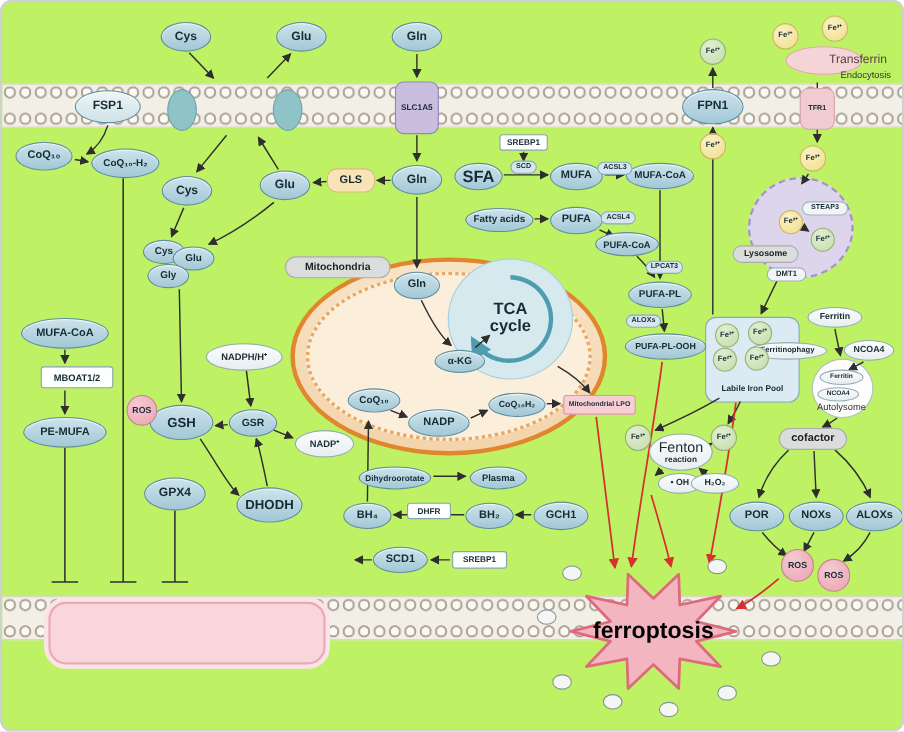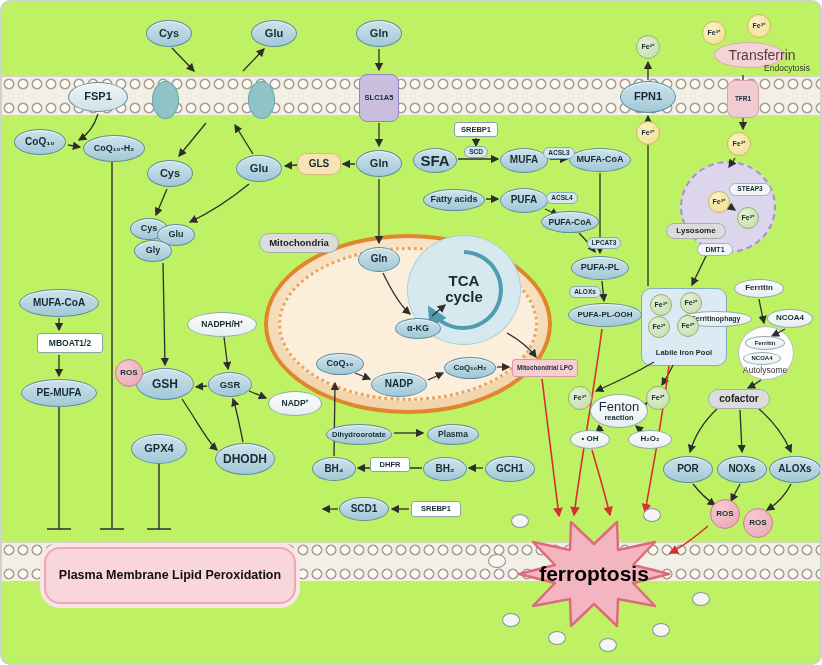--- a/index.html
+++ b/index.html
@@ -142,21 +142,21 @@
       <path d="M706,524 C692,536 680,545 668,551"></path>
     </g>
   </svg>
 
   <div class="n e" style="left:144px;top:18px;width:46px;height:27px">Cys</div>
   <div class="n e" style="left:249px;top:18px;width:46px;height:27px">Glu</div>
   <div class="n e" style="left:354px;top:18px;width:46px;height:27px">Gln</div>
   <div class="n fe fe2" style="left:634px;top:33px;width:24px;height:24px">Fe²⁺</div>
   <div class="n fe fe3" style="left:700px;top:19px;width:24px;height:24px">Fe³⁺</div>
   <div class="n fe fe3" style="left:745px;top:12px;width:24px;height:24px">Fe³⁺</div>
-  <div class="n txt" style="left:720px;top:46px;width:80px;height:14px;font-size:14px;color:#5a3a42">Transferrin</div>
+  <div class="n txt" style="left:738px;top:46px;width:80px;height:14px;font-size:11px;color:#5a3a42">Transferrin</div>
   <div class="n txt" style="left:748px;top:60px;width:74px;height:13px;font-size:8.5px">Endocytosis</div>
 
   <div class="n e" style="left:66px;top:80px;width:60px;height:30px;background:linear-gradient(180deg,#eef5f6,#cfe2e8)">FSP1</div>
   <div class="bg" style="left:150px;top:79px;width:27px;height:38px;border-radius:50%;background:#8fc3c8;border:1px solid #6da3a8;z-index:9"></div>
   <div class="bg" style="left:246px;top:79px;width:27px;height:38px;border-radius:50%;background:#8fc3c8;border:1px solid #6da3a8;z-index:9"></div>
   <div class="n" style="left:357px;top:72px;width:40px;height:48px;border-radius:8px;background:#c9bede;border:1.5px solid #9384bb;font-size:7.5px">SLC1A5</div>
   <div class="n e" style="left:618px;top:79px;width:56px;height:32px">FPN1</div>
   <div class="n" style="left:725px;top:78px;width:32px;height:38px;border-radius:8px;background:#f0ccd2;border:1.2px solid #d8a0aa;font-size:6.5px">TFR1</div>
 
   <div class="n e" style="left:12px;top:127px;width:52px;height:26px;font-size:10px">CoQ₁₀</div>
@@ -172,21 +172,21 @@
   <div class="n r" style="left:35px;top:331px;width:66px;height:20px;font-size:8.5px">MBOAT1/2</div>
   <div class="n e" style="left:19px;top:377px;width:76px;height:28px;font-size:10px">PE-MUFA</div>
   <div class="n rosn" style="left:113px;top:357px;width:28px;height:28px">ROS</div>
   <div class="n e" style="left:134px;top:366px;width:58px;height:32px;font-size:12px">GSH</div>
   <div class="n w" style="left:185px;top:310px;width:70px;height:25px;font-size:8.5px">NADPH/H⁺</div>
   <div class="n e" style="left:206px;top:370px;width:44px;height:25px;font-size:9.5px">GSR</div>
   <div class="n w" style="left:266px;top:389px;width:54px;height:25px;font-size:8.5px">NADP⁺</div>
   <div class="n e" style="left:129px;top:432px;width:56px;height:30px;font-size:11px">GPX4</div>
   <div class="n e" style="left:213px;top:441px;width:60px;height:32px;font-size:12px">DHODH</div>
 
-  <div class="n g" style="left:257px;top:231px;width:80px;height:20px">Mitochondria</div>
+  <div class="n g" style="left:257px;top:231px;width:96px;height:20px">Mitochondria</div>
   <div class="n e" style="left:356px;top:245px;width:42px;height:25px;font-size:10px">Gln</div>
   <div class="n" style="left:422px;top:266px;width:80px;height:42px;z-index:10">
     <span style="font-size:15px">TCA</span>
     <span style="font-size:15px">cycle</span>
   </div>
   <div class="n e" style="left:393px;top:316px;width:46px;height:21px;font-size:9px">α-KG</div>
   <div class="n e" style="left:314px;top:351px;width:48px;height:22px;font-size:9px">CoQ₁₀</div>
   <div class="n e" style="left:369px;top:370px;width:56px;height:25px;font-size:10px">NADP</div>
   <div class="n e" style="left:442px;top:355px;width:52px;height:22px;font-size:8px">CoQ₁₀H₂</div>
   <div class="n pinkrect" style="left:510px;top:357px;width:66px;height:18px">Mitochondrial LPO</div>
@@ -226,36 +226,35 @@
   <div class="n w" style="left:743px;top:334px;width:40px;height:14px;font-size:6px">Ferritin</div>
   <div class="n w" style="left:741px;top:350px;width:38px;height:13px;font-size:6px">NCOA4</div>
   <div class="n txt" style="left:727px;top:362px;width:72px;height:13px;font-size:8.5px">Autolysome</div>
   <div class="n g" style="left:706px;top:387px;width:62px;height:20px;font-weight:bold;font-size:10px">cofactor</div>
   <div class="n w" style="left:588px;top:392px;width:58px;height:34px">
     <span style="font-size:13px;font-weight:normal">Fenton</span>
     <span style="font-size:7.5px;font-weight:bold">reaction</span>
   </div>
   <div class="n fe fe2" style="left:566px;top:384px;width:24px;height:24px">Fe³⁺</div>
   <div class="n fe fe2" style="left:644px;top:384px;width:24px;height:24px">Fe²⁺</div>
-  <div class="n w" style="left:568px;top:428px;width:40px;height:19px;font-size:8px">• OH</div>
+  <div class="n w" style="left:596px;top:428px;width:40px;height:19px;font-size:8px">• OH</div>
   <div class="n w" style="left:626px;top:428px;width:44px;height:19px;font-size:8px">H₂O₂</div>
   <div class="n e" style="left:661px;top:454px;width:50px;height:27px;font-size:10px">POR</div>
   <div class="n e" style="left:715px;top:454px;width:50px;height:27px;font-size:10px">NOXs</div>
   <div class="n e" style="left:767px;top:454px;width:52px;height:27px;font-size:10px">ALOXs</div>
   <div class="n rosn" style="left:708px;top:497px;width:30px;height:30px">ROS</div>
   <div class="n rosn" style="left:741px;top:506px;width:30px;height:30px">ROS</div>
 
   <div class="n e" style="left:310px;top:455px;width:44px;height:24px;font-size:10px">BH₄</div>
   <div class="n r" style="left:368px;top:455px;width:40px;height:15px">DHFR</div>
   <div class="n e" style="left:421px;top:455px;width:44px;height:24px;font-size:10px">BH₂</div>
   <div class="n e" style="left:483px;top:454px;width:50px;height:26px;font-size:10px">GCH1</div>
   <div class="n e" style="left:337px;top:495px;width:50px;height:24px;font-size:10px">SCD1</div>
   <div class="n r" style="left:409px;top:499px;width:50px;height:16px">SREBP1</div>
 
-  <div class="n" style="left:46px;top:548px;width:244px;height:51px;font-size:12.5px;color:#111;z-index:10">Plasma Membrane Lipid Peroxidation</div>
   <div class="n" style="left:512px;top:557px;width:160px;height:30px;font-size:21px;color:#000;z-index:10">ferroptosis</div>
 
   <div class="vesicle" style="left:509px;top:512px"></div>
   <div class="vesicle" style="left:641px;top:506px"></div>
   <div class="vesicle" style="left:486px;top:552px"></div>
   <div class="vesicle" style="left:500px;top:611px"></div>
   <div class="vesicle" style="left:546px;top:629px"></div>
   <div class="vesicle" style="left:597px;top:636px"></div>
   <div class="vesicle" style="left:650px;top:621px"></div>
   <div class="vesicle" style="left:690px;top:590px"></div>

